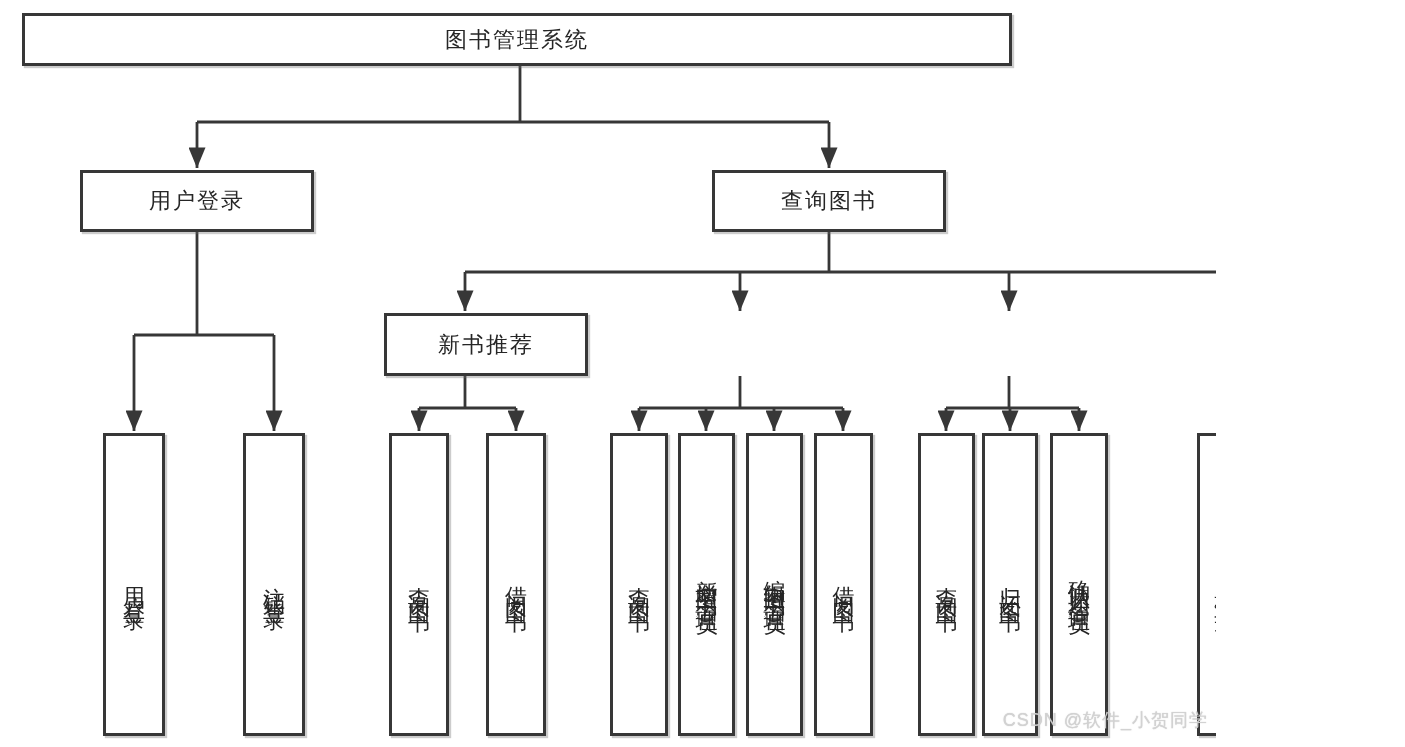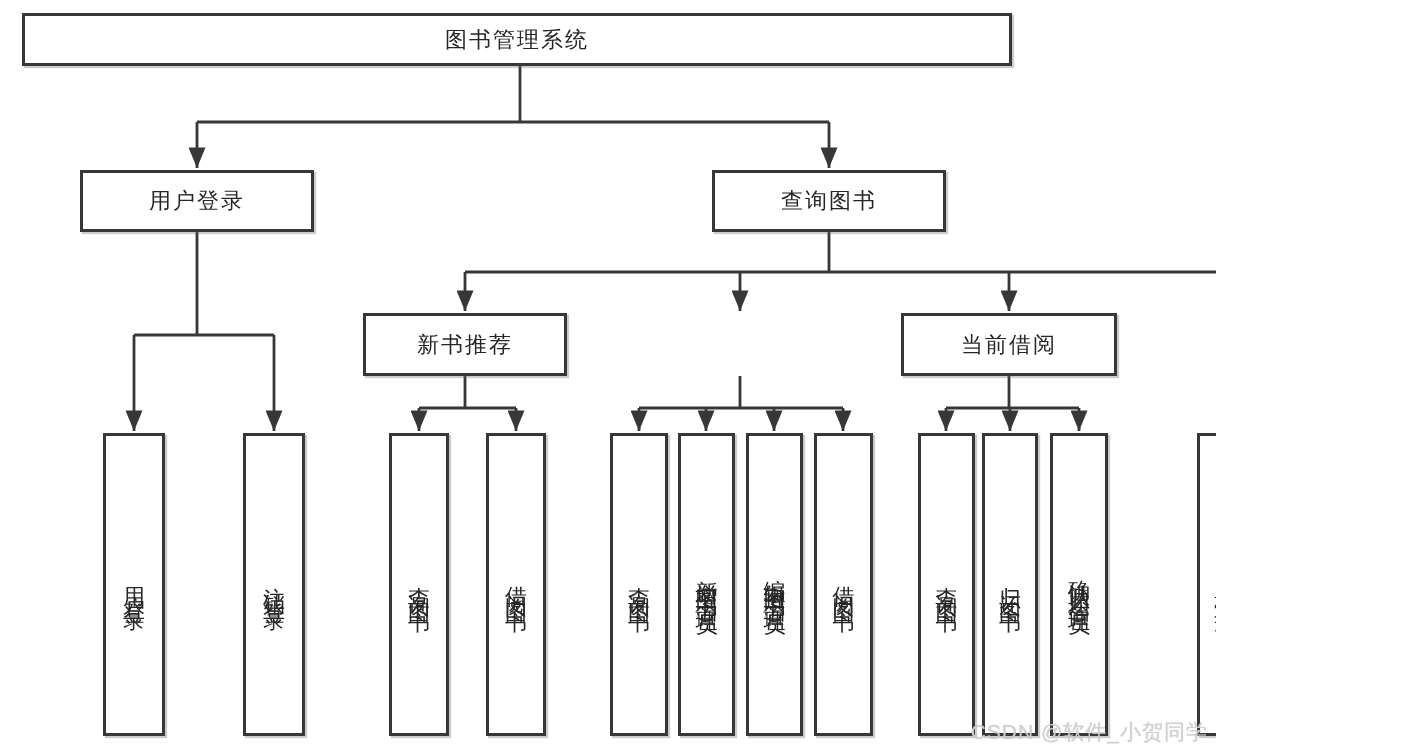--- a/index.html
+++ b/index.html
@@ -38,22 +38,22 @@
     font-size: 22px;
     writing-mode: vertical-rl;
     letter-spacing: 8px;
     line-height: 1;
     text-align: center;
     padding: 10px 0;
   }
   #watermark {
     position: absolute;
     right: 8px;
-    bottom: 1px;
-    font-size: 21px;
+    bottom: 15px;
+    font-size: 18px;
     letter-spacing: 1px;
     color: rgba(210,210,210,0.92);
     text-shadow: 0 0 1px rgba(150,150,150,0.6);
     z-index: 5;
     white-space: nowrap;
   }
 </style>
 </head>
 <body>
 
@@ -95,22 +95,21 @@
       <path d="M1225 408 V431"></path>
       <path d="M1344 408 V431"></path>
     </g>
   </svg>
 
   <div class="node h" style="left:22px;top:13px;width:990px;height:53px">图书管理系统</div>
 
   <div class="node h" style="left:80px;top:170px;width:234px;height:62px">用户登录</div>
   <div class="node h" style="left:712px;top:170px;width:234px;height:62px">查询图书</div>
 
-  <div class="node h" style="left:363px;top:313px;width:204px;height:63px">新书推荐</div>
-  <div class="node h" style="left:901px;top:313px;width:216px;height:63px">当前借阅</div>
+  <div class="node h" style="left:384px;top:313px;width:204px;height:63px">新书推荐</div>
 
   <div class="node v" style="left:103px;top:433px;width:62px;height:303px">用户登录</div>
   <div class="node v" style="left:243px;top:433px;width:62px;height:303px">注销登录</div>
 
   <div class="node v" style="left:389px;top:433px;width:60px;height:303px">查询图书</div>
   <div class="node v" style="left:486px;top:433px;width:60px;height:303px">借阅图书</div>
 
   <div class="node v" style="left:610px;top:433px;width:58px;height:303px">查询图书</div>
   <div class="node v" style="left:678px;top:433px;width:57px;height:303px;letter-spacing:5px">新增图书（管理员）</div>
   <div class="node v" style="left:746px;top:433px;width:57px;height:303px;letter-spacing:5px">编辑图书（管理员）</div>

